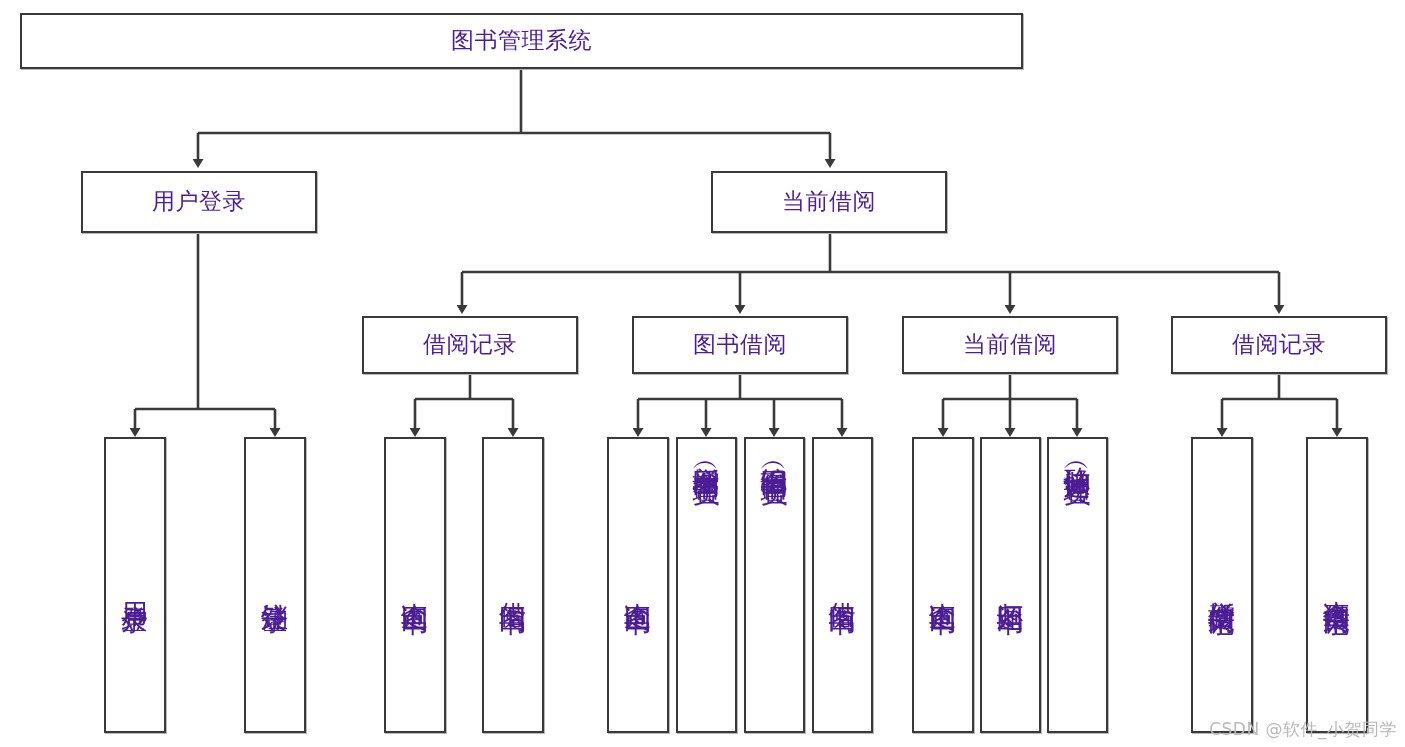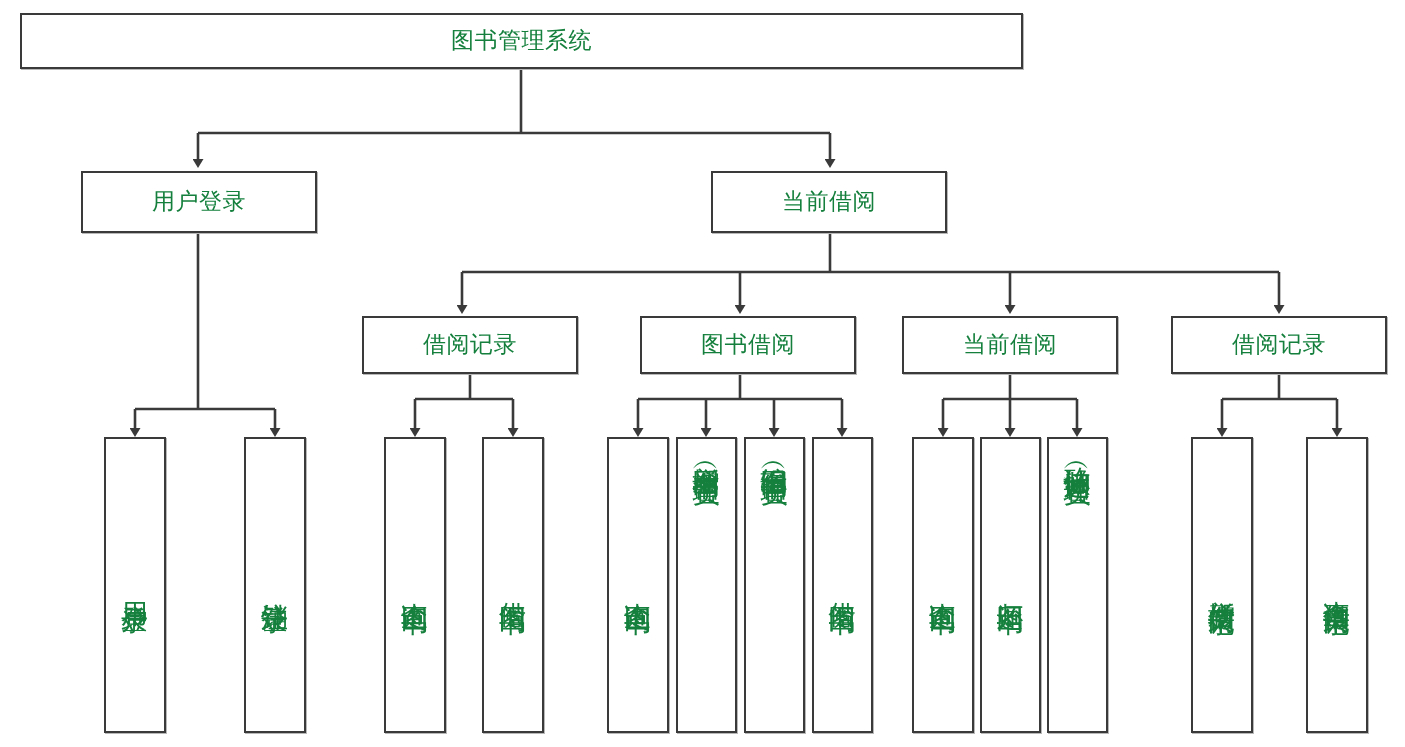--- a/index.html
+++ b/index.html
@@ -34,21 +34,21 @@
     display: flex;
     align-items: center;
     justify-content: center;
     color: #3d3d3d;
   }
   .node .label {
     display: block;
     text-align: left;
     line-height: 1.12;
     letter-spacing: 0.5px;
-    color: #15803d;
+    color: #4c1d95;
   }
   .node.horiz .label {
     writing-mode: horizontal-tb;
     font-size: 23px;
   }
   .node.vert {
     align-items: flex-start;
     padding-top: 6px;
   }
   .node.vert .label {
@@ -135,21 +135,21 @@
   <div class="node horiz" style="left:81px; top:171px; width:236px; height:62px;">
     <span class="label">用户登录</span>
   </div>
   <div class="node horiz" style="left:711px; top:171px; width:236px; height:62px;">
     <span class="label">当前借阅</span>
   </div>
 
   <div class="node horiz" style="left:362px; top:316px; width:216px; height:58px;">
     <span class="label">借阅记录</span>
   </div>
-  <div class="node horiz" style="left:632px; top:316px; width:216px; height:58px;margin-left:8px;">
+  <div class="node horiz" style="left:632px; top:316px; width:216px; height:58px;">
     <span class="label">图书借阅</span>
   </div>
   <div class="node horiz" style="left:902px; top:316px; width:216px; height:58px;">
     <span class="label">当前借阅</span>
   </div>
   <div class="node horiz" style="left:1171px; top:316px; width:216px; height:58px;">
     <span class="label">借阅记录</span>
   </div>
 
   <div class="node vert center" style="left:104px; top:437px; width:62px; height:296px;">
@@ -189,14 +189,15 @@
     <span class="label">确认归还（管理员）</span>
   </div>
 
   <div class="node vert center" style="left:1191px; top:437px; width:62px; height:296px;">
     <span class="label">新增借阅记录</span>
   </div>
   <div class="node vert center" style="left:1306px; top:437px; width:62px; height:296px;">
     <span class="label">查询借阅记录</span>
   </div>
 
+  <div id="watermark">CSDN @软件_小贺同学</div>
 
 </div>
 
 </body></html>

